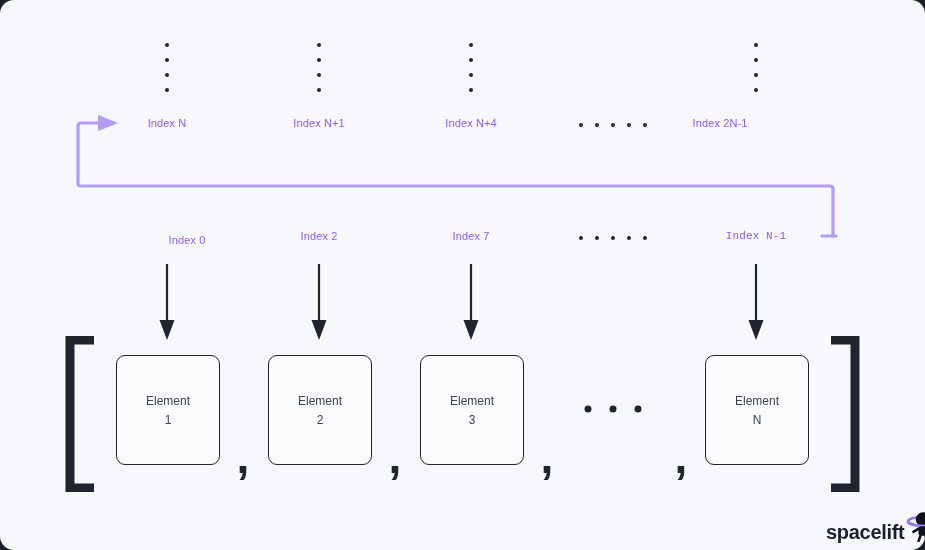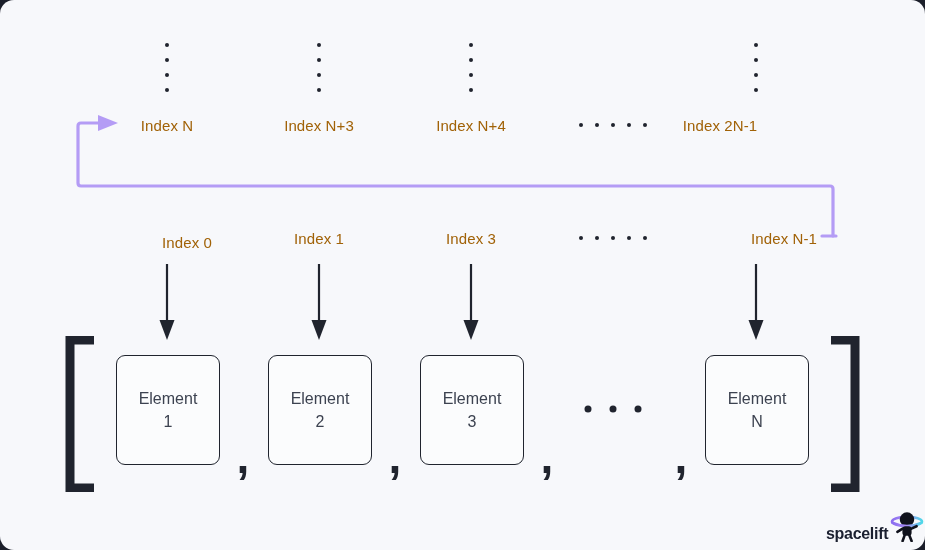--- a/index.html
+++ b/index.html
@@ -19,22 +19,22 @@
     height: 550px;
     background: #f7f8fb;
     border-radius: 14px;
     overflow: hidden;
   }
   .abs { position: absolute; }
 
   
   .index-label {
     position: absolute;
-    font-size: 15px;
-    color: #a16207;
+    font-size: 11px;
+    color: #8b5cf6;
     white-space: nowrap;
     transform: translateX(-50%);
     letter-spacing: 0.1px;
   }
 
   
   .vdots {
     position: absolute;
     transform: translateX(-50%);
     display: flex;
@@ -91,21 +91,21 @@
     border-radius: 9px;
     background: #fbfcfd;
     display: flex;
     flex-direction: column;
     align-items: center;
     justify-content: center;
     gap: 7px;
   }
   .element-box .el-word,
   .element-box .el-num {
-    font-size: 16px;
+    font-size: 12px;
     color: #3c4250;
     line-height: 1;
   }
 
   
   .comma {
     position: absolute;
     font-size: 46px;
     font-weight: 700;
     color: #20242e;
@@ -118,21 +118,21 @@
   .bracket { position: absolute; }
 
   
   .logo {
     position: absolute;
     display: flex;
     align-items: flex-end;
     gap: 1px;
   }
   .logo-text {
-    font-size: 16px;
+    font-size: 20px;
     font-weight: 700;
     color: #1b2030;
     letter-spacing: -0.3px;
     line-height: 1;
   }
 </style>
 </head>
 <body>
 
 <div id="canvas">
@@ -156,42 +156,42 @@
       <i></i>
   </div>
   <div class="vdots" style="left:756px; top:43px;">
     <i></i>
       <i></i>
       <i></i>
       <i></i>
   </div>
 
   <div class="index-label" style="left:167px; top:117px;">Index N</div>
-  <div class="index-label" style="left:319px; top:117px;">Index N+3</div>
+  <div class="index-label" style="left:319px; top:117px;">Index N+1</div>
   <div class="index-label" style="left:471px; top:117px;">Index N+4</div>
   <div class="index-label" style="left:720px; top:117px;">Index 2N-1</div>
 
   <div class="hdots" style="left:613px; top:125px;">
     <i></i>
       <i></i>
       <i></i>
       <i></i>
       <i></i>
   </div>
 
   <svg class="abs" style="left:0; top:0;" width="925" height="550">
     <path d="M 833 236 L 833 189 Q 833 186 830 186 L 81 186 Q 78 186 78 183 L 78 126 Q 78 123 81 123 L 99 123" fill="none" stroke="#b49cf5" stroke-width="3.2" stroke-linecap="round" stroke-linejoin="round"></path>
     <path d="M 822 236 L 836 236" fill="none" stroke="#b49cf5" stroke-width="3.2" stroke-linecap="round"></path>
     <polygon points="98,115 118,123 98,131" fill="#b49cf5"></polygon>
   </svg>
 
   <div class="index-label" style="left:167px; top:234px;margin-left:20px;">Index 0</div>
-  <div class="index-label" style="left:319px; top:230px;">Index 1</div>
-  <div class="index-label" style="left:471px; top:230px;">Index 3</div>
-  <div class="index-label" style="left:784px; top:230px;">Index N-1</div>
+  <div class="index-label" style="left:319px; top:230px;">Index 2</div>
+  <div class="index-label" style="left:471px; top:230px;">Index 7</div>
+  <div class="index-label" style="left:756px; top:230px;font-family:Liberation Mono, monospace;">Index N-1</div>
 
   <div class="hdots" style="left:613px; top:238px;">
     <i></i>
       <i></i>
       <i></i>
       <i></i>
       <i></i>
   </div>
 
   <svg class="abs" style="left:0; top:0;" width="925" height="550">

